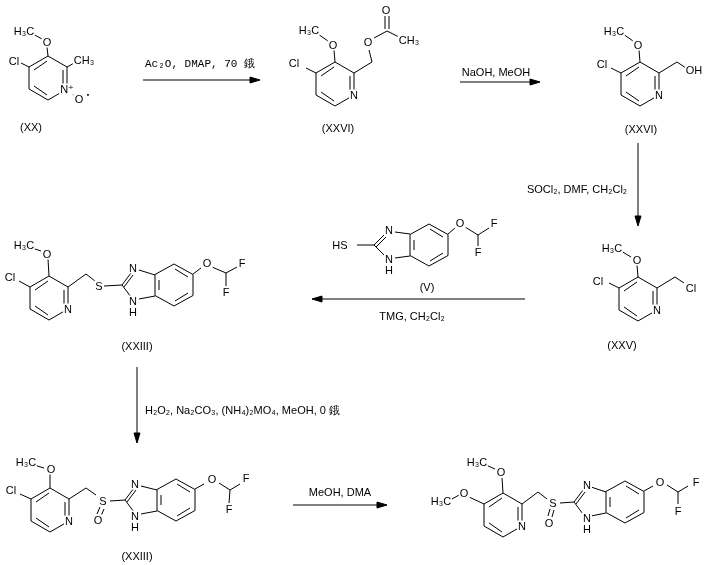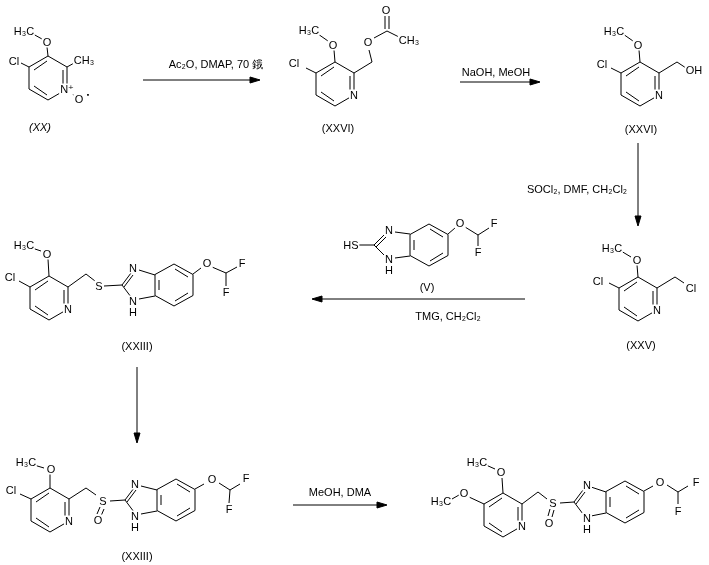--- a/index.html
+++ b/index.html
@@ -195,30 +195,31 @@
   <g>
     <line x1="137" y1="367" x2="137" y2="435"></line>
     <polygon points="137,443 134,433 140,433" fill="#000"></polygon>
   </g>
   <g>
     <line x1="293" y1="505" x2="379" y2="505"></line>
     <polygon points="387,505 377,502 377,508" fill="#000"></polygon>
   </g>
 </svg>
 
-<span class="rg" style="left:216px;top:64px;">Ac₂O, DMAP, 70 鋨</span>
+<span class="rg" style="left:200px;top:64px;font-family:Liberation Mono, monospace;">Ac₂O, DMAP, 70 鋨</span>
 <span class="rg" style="left:496px;top:65px;margin-top:7px;">NaOH, MeOH</span>
 <span class="rg" style="left:577px;top:189px;">SOCl₂, DMF, CH₂Cl₂</span>
-<span class="rg" style="left:448px;top:316px;">TMG, CH₂Cl₂</span>
+<span class="rg" style="left:412px;top:316px;">TMG, CH₂Cl₂</span>
+<span class="rgl" style="left:145px;top:410px;">H₂O₂, Na₂CO₃, (NH₄)₂MO₄, MeOH, 0 鋨</span>
 <span class="rg" style="left:340px;top:492px;">MeOH, DMA</span>
 
-<span class="lbl" style="left:40px;top:127px;font-style:italic;">(XX)</span>
+<span class="lbl" style="left:31px;top:127px;">(XX)</span>
 <span class="lbl" style="left:338px;top:128px;">(XXVI)</span>
 <span class="lbl" style="left:641px;top:129px;">(XXVI)</span>
-<span class="lbl" style="left:641px;top:345px;">(XXV)</span>
+<span class="lbl" style="left:622px;top:345px;">(XXV)</span>
 <span class="lbl" style="left:427px;top:287px;">(V)</span>
 <span class="lbl" style="left:137px;top:346px;">(XXIII)</span>
 <span class="lbl" style="left:137px;top:556px;">(XXIII)</span>
 
 <span class="a" style="left:14px;top:61px;">Cl</span>
 <span class="a" style="left:24px;top:31px;">H₃C</span>
 <span class="a" style="left:47px;top:42px;">O</span>
 <span class="a" style="left:84px;top:60px;">CH₃</span>
 <span class="a" style="left:67px;top:89px;">N⁺</span>
 <span class="a" style="left:79px;top:99px;">O</span>
@@ -237,21 +238,21 @@
 <span class="a" style="left:638px;top:45px;">O</span>
 <span class="a" style="left:659px;top:95px;">N</span>
 <span class="a" style="left:694px;top:70px;">OH</span>
 
 <span class="a" style="left:598px;top:281px;">Cl</span>
 <span class="a" style="left:612px;top:248px;">H₃C</span>
 <span class="a" style="left:637px;top:260px;">O</span>
 <span class="a" style="left:657px;top:310px;">N</span>
 <span class="a" style="left:691px;top:288px;">Cl</span>
 
-<span class="a" style="left:351px;top:245px;">HS</span>
+<span class="a" style="left:340px;top:245px;">HS</span>
 <span class="a" style="left:389px;top:230px;">N</span>
 <span class="a" style="left:389px;top:259px;">N</span>
 <span class="a nobg" style="left:389px;top:270px;">H</span>
 <span class="a" style="left:460px;top:223px;">O</span>
 <span class="a" style="left:494px;top:223px;">F</span>
 <span class="a" style="left:478px;top:252px;">F</span>
 
 <span class="a" style="left:10px;top:277px;">Cl</span>
 <span class="a" style="left:24px;top:245px;">H₃C</span>
 <span class="a" style="left:47px;top:254px;">O</span>

